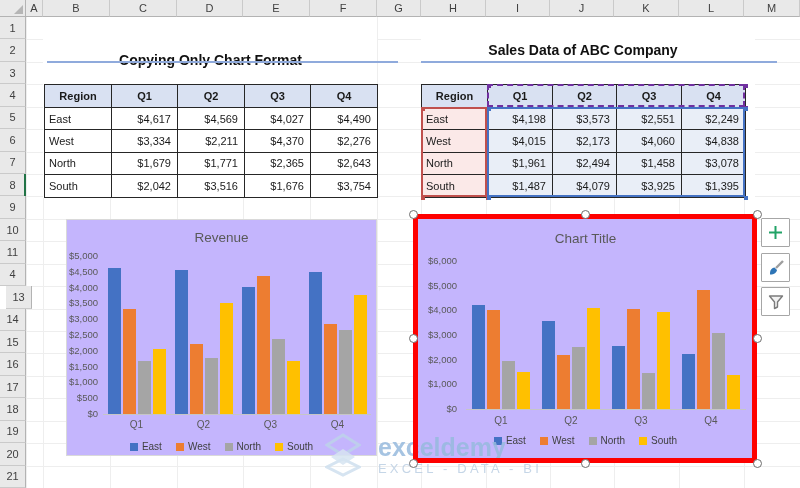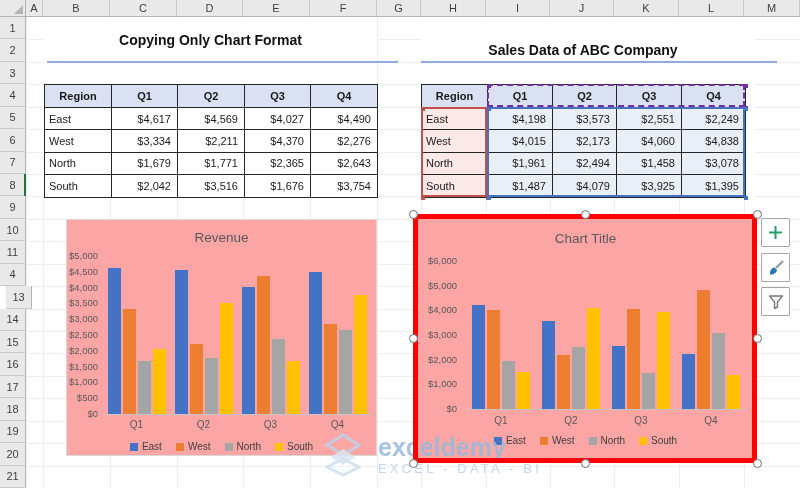--- a/index.html
+++ b/index.html
@@ -21,21 +21,21 @@
   .tbl{position:absolute;z-index:4;display:grid;box-sizing:border-box;border-top:1px solid #262626;border-left:1px solid #262626;background:#fff;}
   .tbl .cell{box-sizing:border-box;border-right:1px solid #262626;border-bottom:1px solid #262626;font-size:11px;color:#1a1a1a;display:flex;align-items:center;padding:0 6px;background:#fff;}
   .tbl .hdr{background:#d9e1f2;font-weight:bold;justify-content:center;padding:0;}
   .tbl .num{justify-content:flex-end;}
   .tbl .name{justify-content:flex-start;padding-left:4px;}
   .tbl .cat-fill{background:#fbe9e8;}
   .tbl .val-fill{background:#e9eef7;}
   .range-ov{position:absolute;z-index:5;box-sizing:border-box;pointer-events:none;}
   .range-ov .hd{position:absolute;width:4px;height:4px;}
   
-  .chart-box{position:absolute;background:#fca5a5;border:1px solid #d9d9d9;z-index:3;box-sizing:border-box;}
+  .chart-box{position:absolute;background:#c4b5fd;border:1px solid #d9d9d9;z-index:3;box-sizing:border-box;}
   .ch-title{position:absolute;width:100%;text-align:center;font-size:13.5px;color:#595959;z-index:2;}
   .ch-ytick{position:absolute;text-align:right;font-size:9.5px;color:#595959;z-index:2;}
   .ch-xlab{position:absolute;text-align:center;font-size:10px;color:#595959;z-index:2;}
   .ch-axis{position:absolute;height:1px;background:#c6c6c6;z-index:2;}
   .ch-bar{position:absolute;z-index:2;}
   .ch-legend{position:absolute;width:100%;display:flex;justify-content:center;gap:14px;z-index:2;}
   .ch-leg-item{display:flex;align-items:center;gap:4px;font-size:10px;color:#3f3f3f;}
   .ch-leg-sw{width:8px;height:8px;display:inline-block;}
   
   .red-ov{position:absolute;border:5px solid #fe0000;box-sizing:border-box;z-index:10;pointer-events:none;}
@@ -124,21 +124,21 @@
       <div class="gl" style="left: 26px; top: 375.88px; height: 1px; width: 774px;"></div>
       <div class="gl" style="left: 26px; top: 398.31px; height: 1px; width: 774px;"></div>
       <div class="gl" style="left: 26px; top: 420.74px; height: 1px; width: 774px;"></div>
       <div class="gl" style="left: 26px; top: 443.17px; height: 1px; width: 774px;"></div>
       <div class="gl" style="left: 26px; top: 465.6px; height: 1px; width: 774px;"></div>
     </div>
 
   <div class="whitezone" style="left:43px;top:17px;width:334px;height:181px;"></div>
   <div class="whitezone" style="left:421px;top:17px;width:334px;height:181px;"></div>
 
-  <div class="sec-title" style="left:44px;top:32px;width:333px;">Copying Only Chart Format</div>
+  <div class="sec-title" style="left:44px;top:52px;width:333px;">Copying Only Chart Format</div>
   <div class="underline" style="left:47px;top:61px;width:351px;"></div>
 
   <div class="sec-title" style="left:421px;top:42px;width:324px;">Sales Data of ABC Company</div>
   <div class="underline" style="left:421px;top:61px;width:356px;"></div>
 
   <div id="leftTable" class="tbl" style="left: 44px; top: 84px; grid-template-columns: 67px 66px 67px 66px 67px; grid-template-rows: 23px 22.4px 22.4px 22.4px 22.4px;">
       <div class="cell hdr">Region</div>
       <div class="cell hdr">Q1</div>
       <div class="cell hdr">Q2</div>
       <div class="cell hdr">Q3</div>

